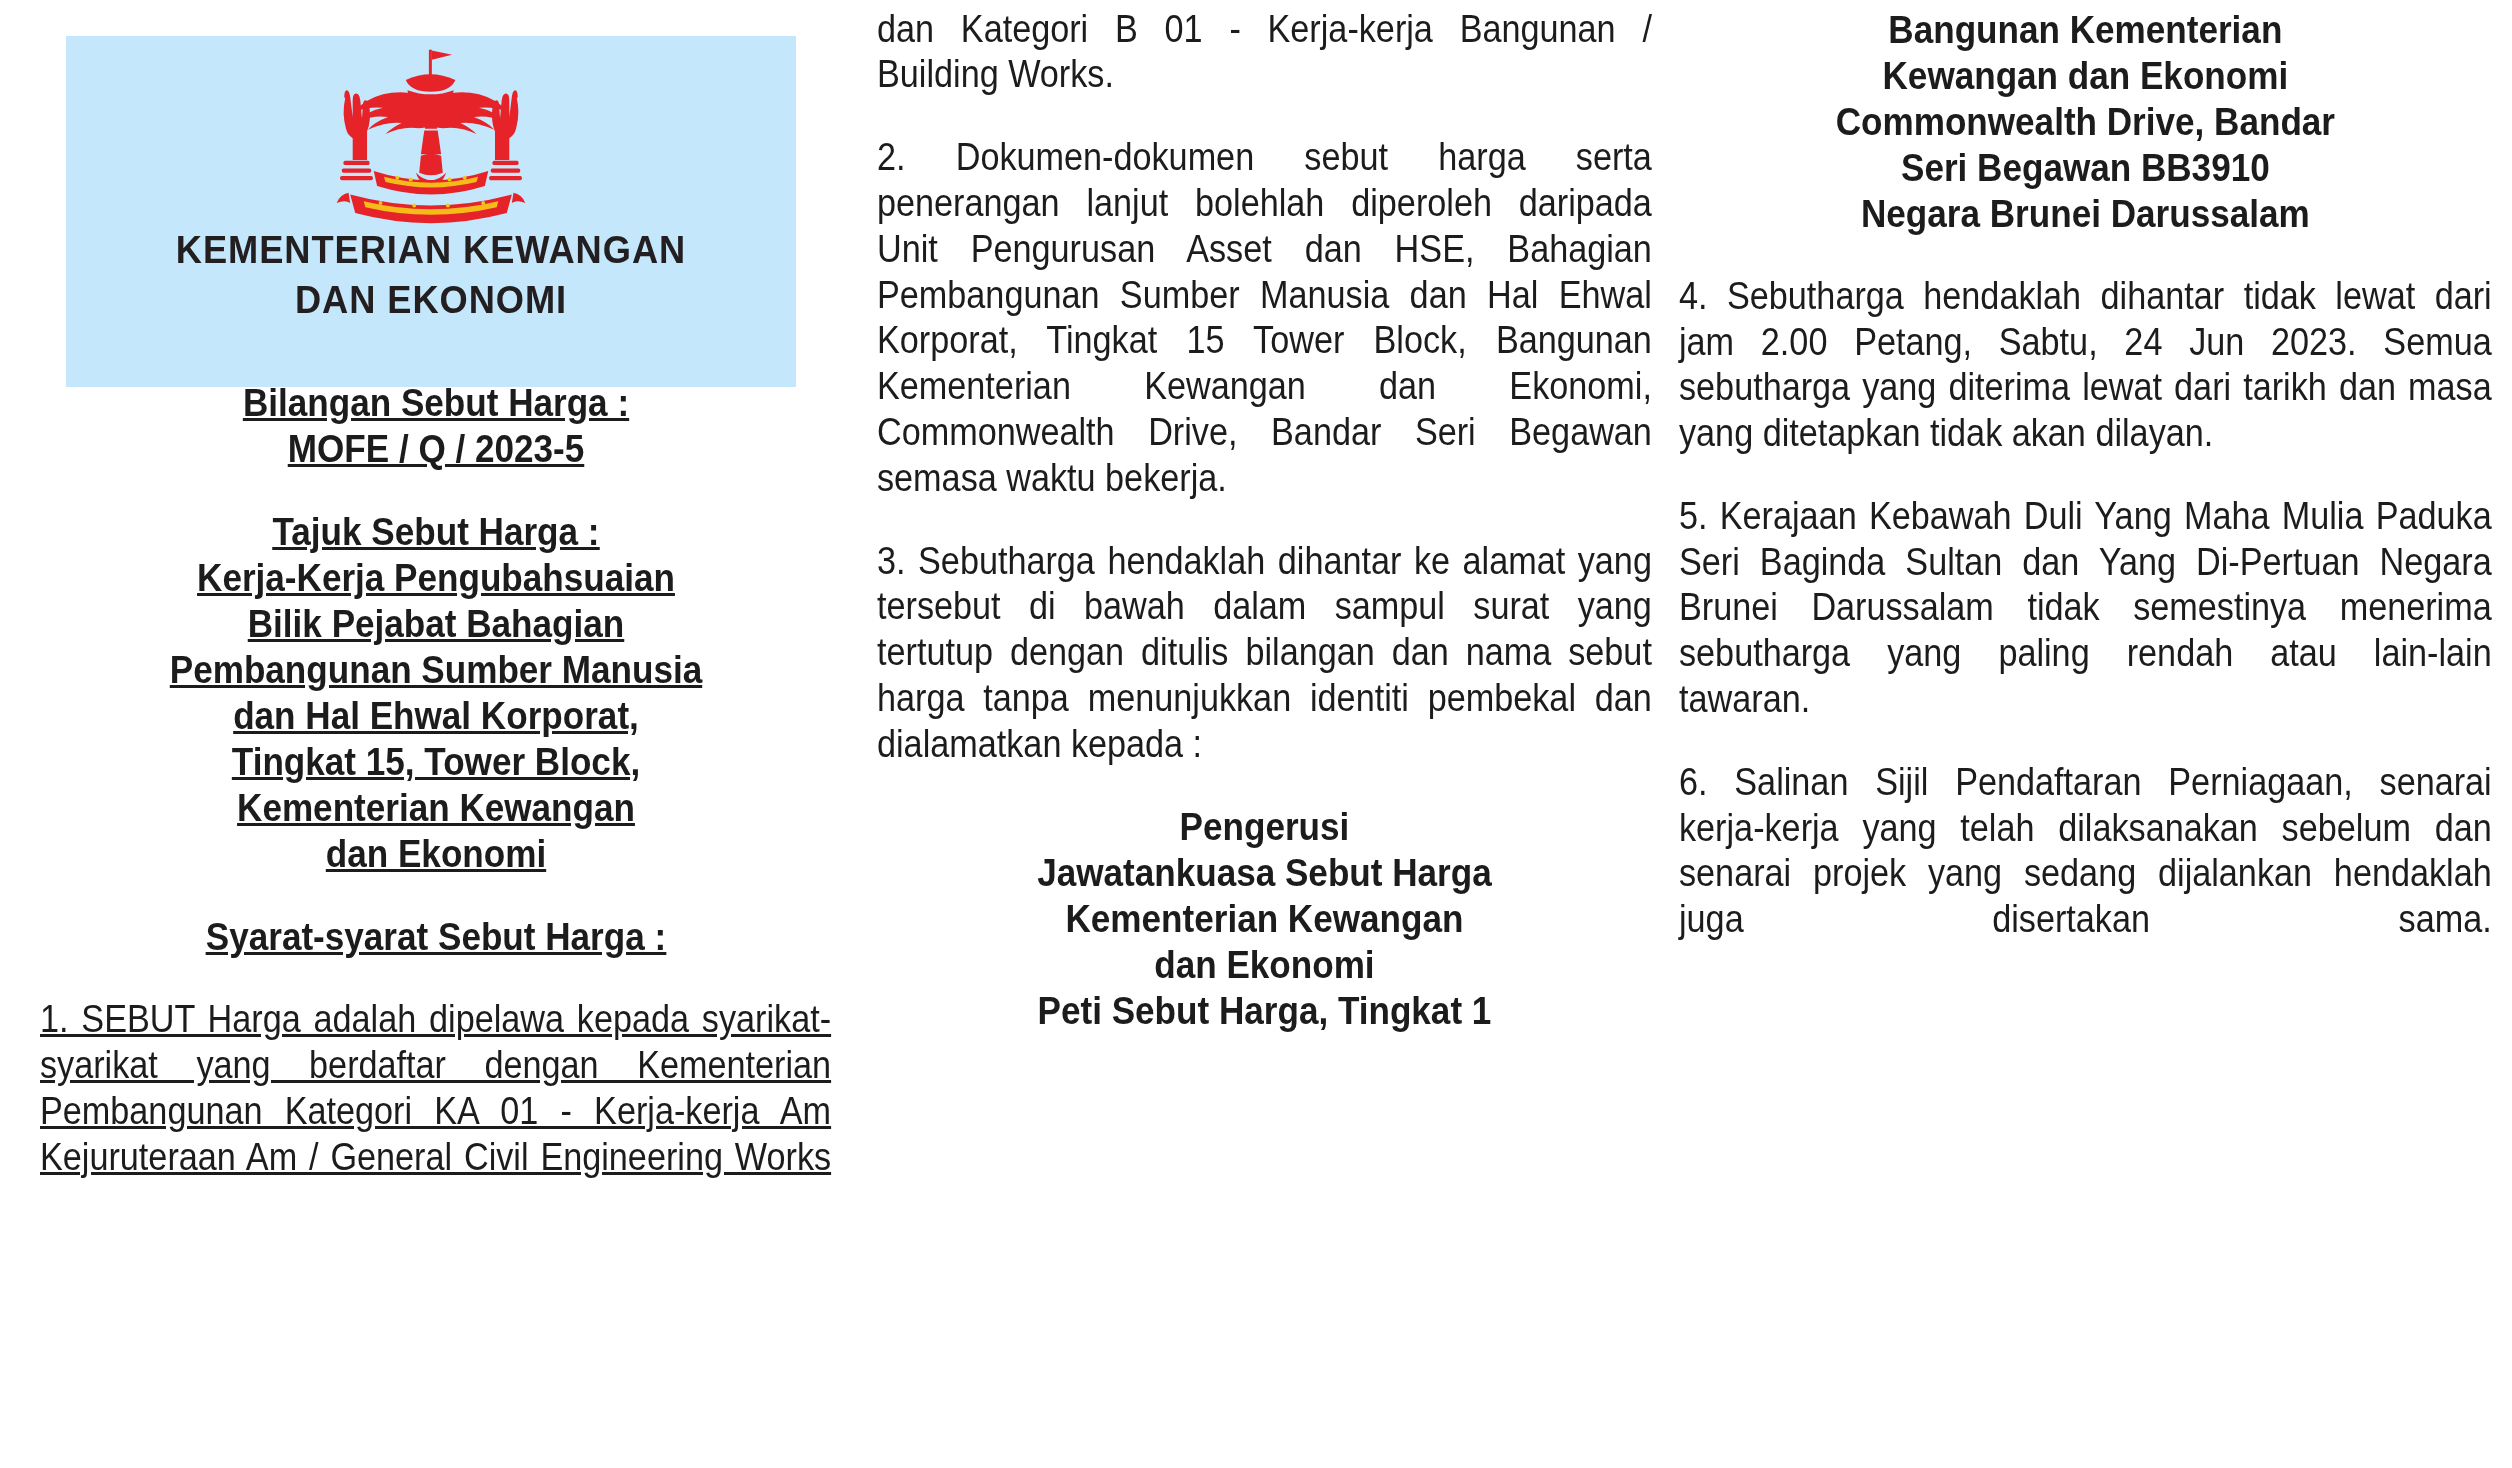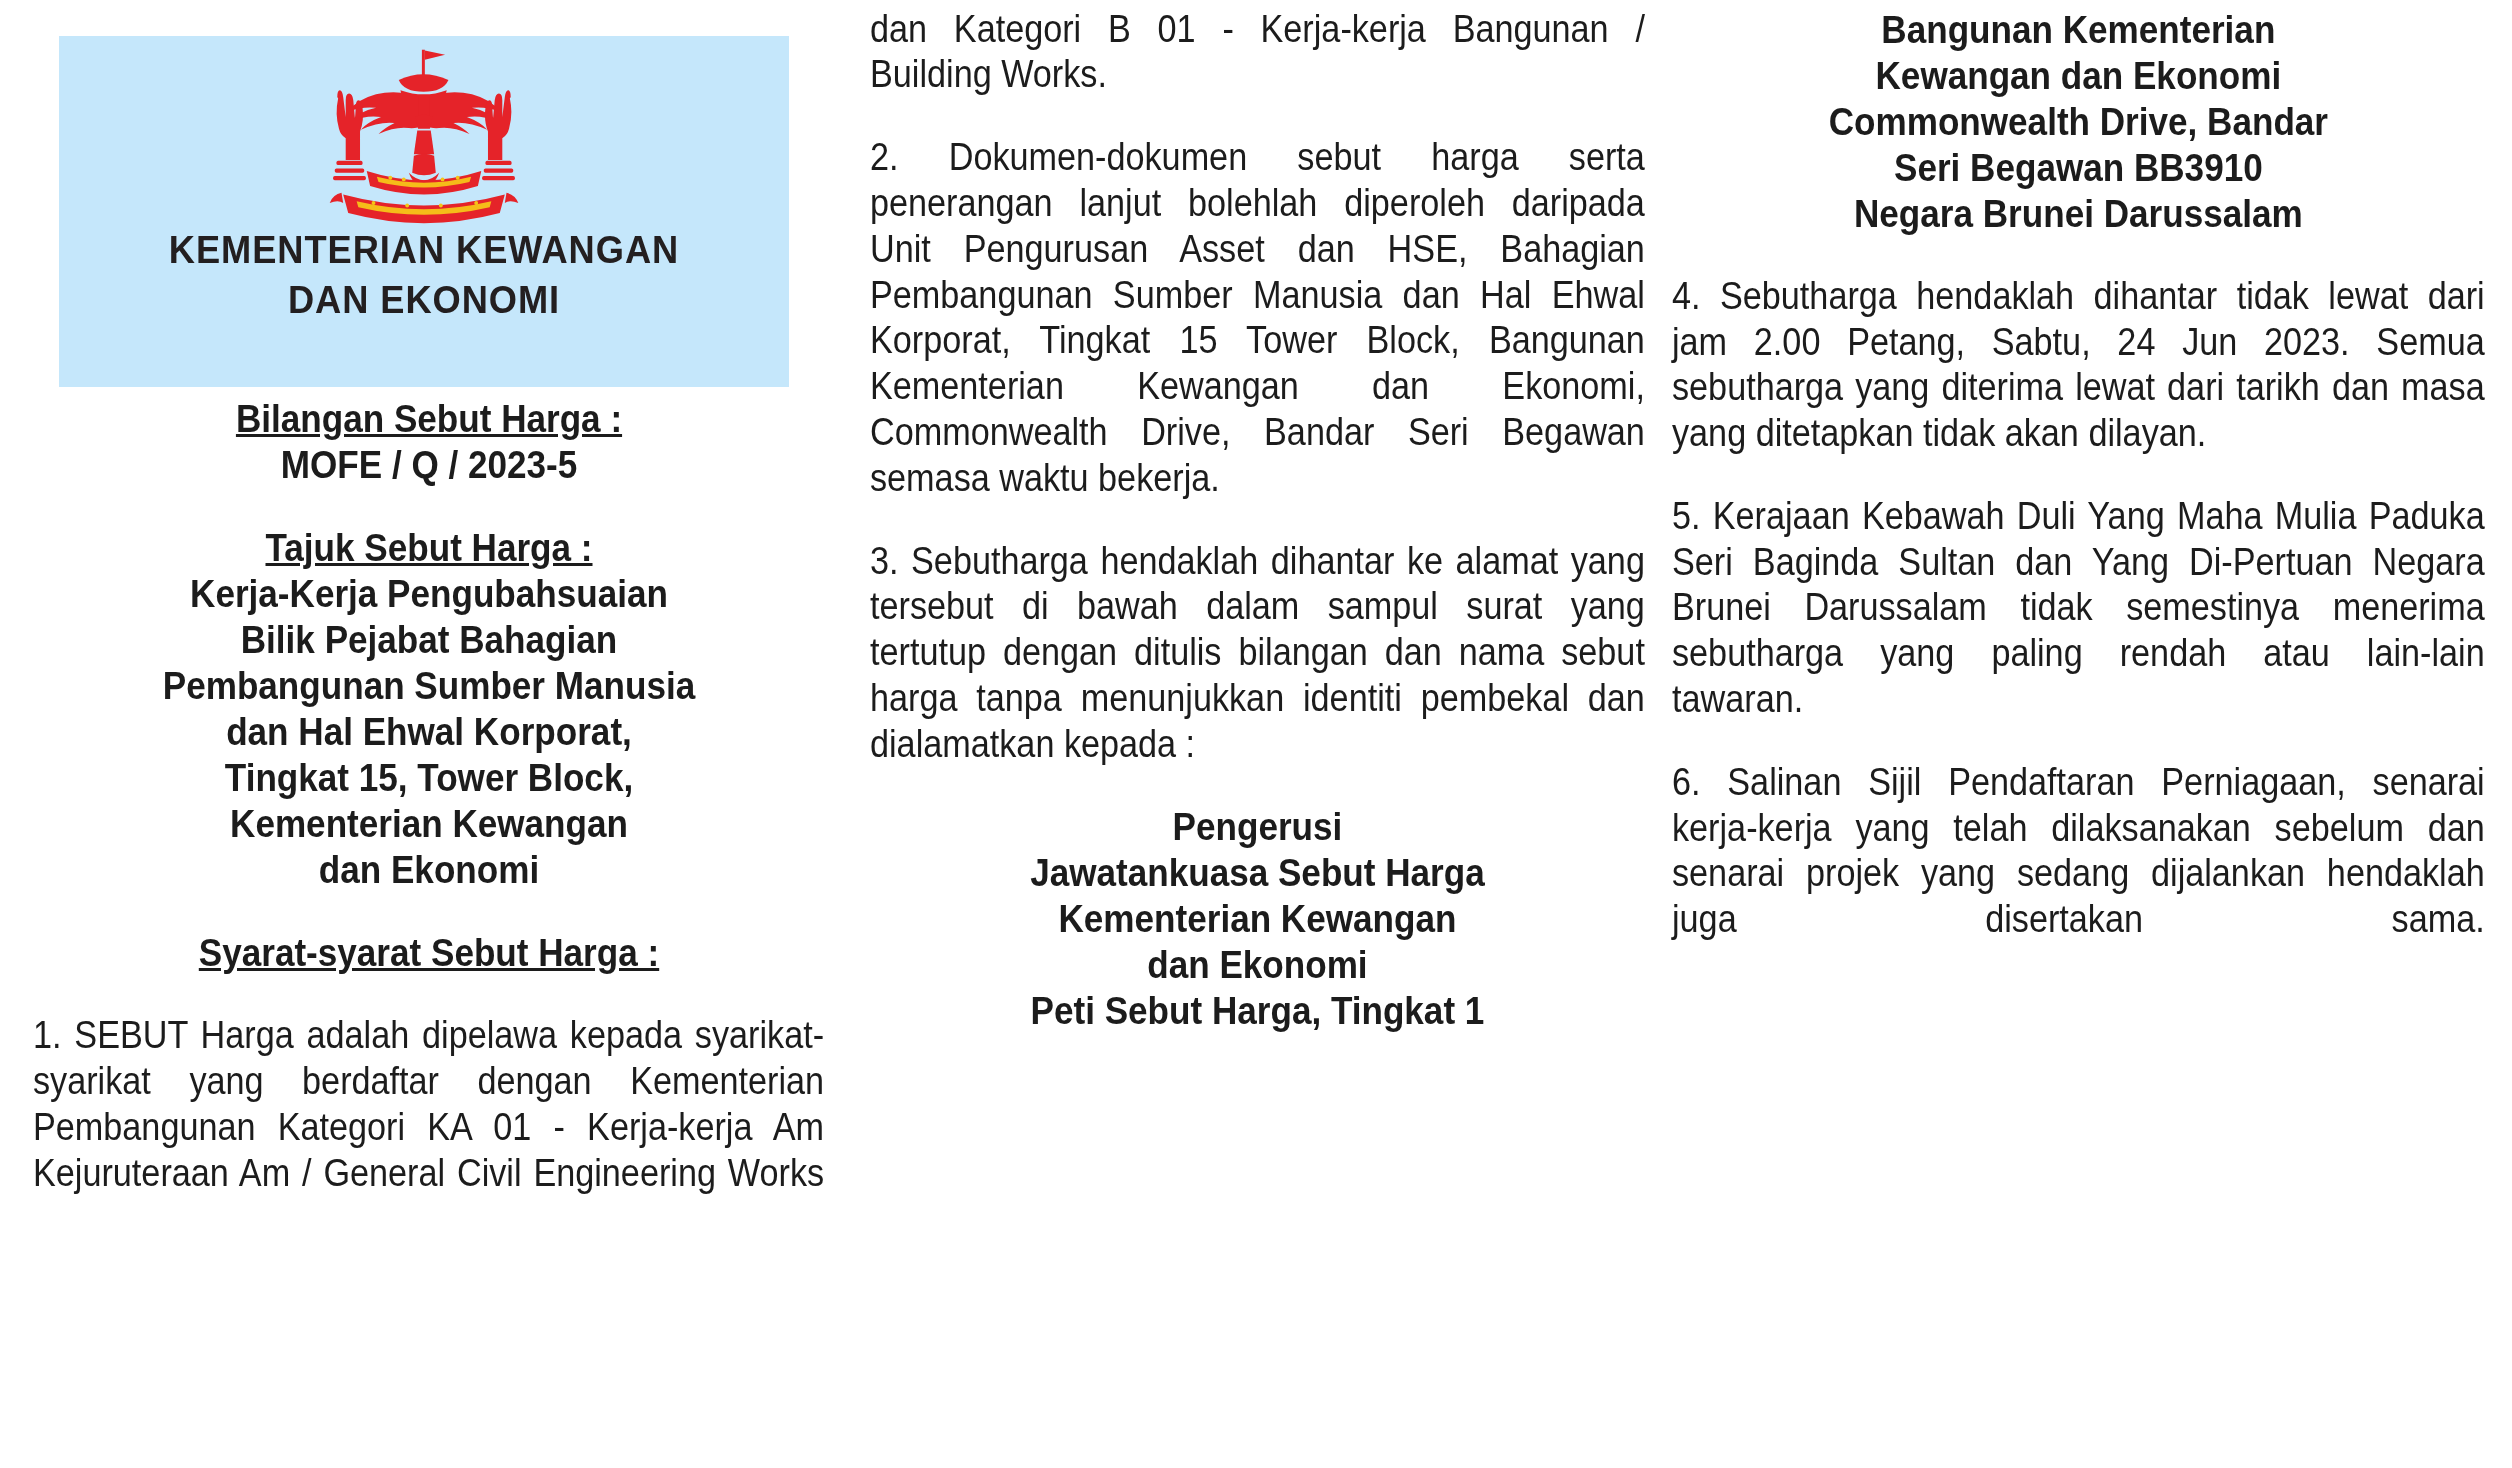--- a/index.html
+++ b/index.html
@@ -19,20 +19,21 @@
   .page {
     position: relative;
     width: 2512px;
     height: 1468px;
     box-sizing: border-box;
   }
   .col {
     position: absolute;
     top: 0;
     box-sizing: border-box;
+    margin-left: 7px;
   }
   .col-left   { left: 25px;   width: 809px;  }
   .col-mid    { left: 870px; width: 775px;  }
   .col-right  { left: 1672px; width: 813px;  }
 
   
   .logo-panel {
     position: absolute;
     left: 34px;
     top: 36px;
@@ -94,22 +95,23 @@
     content: "";
     display: inline-block;
     width: 100%;
   }
   .gap-md  { height: 37px; }
 
   
   .left-stack {
     position: absolute;
     left: 8.4px;
-    top: 396px;
+    top: 380px;
     width: 792px;
+    text-decoration: underline;
   }
   .left-stack .heading-blk { font-size: 39px; }
 </style>
 </head>
 <body>
 
 <div class="page">
 
   <div class="col col-left">
 

